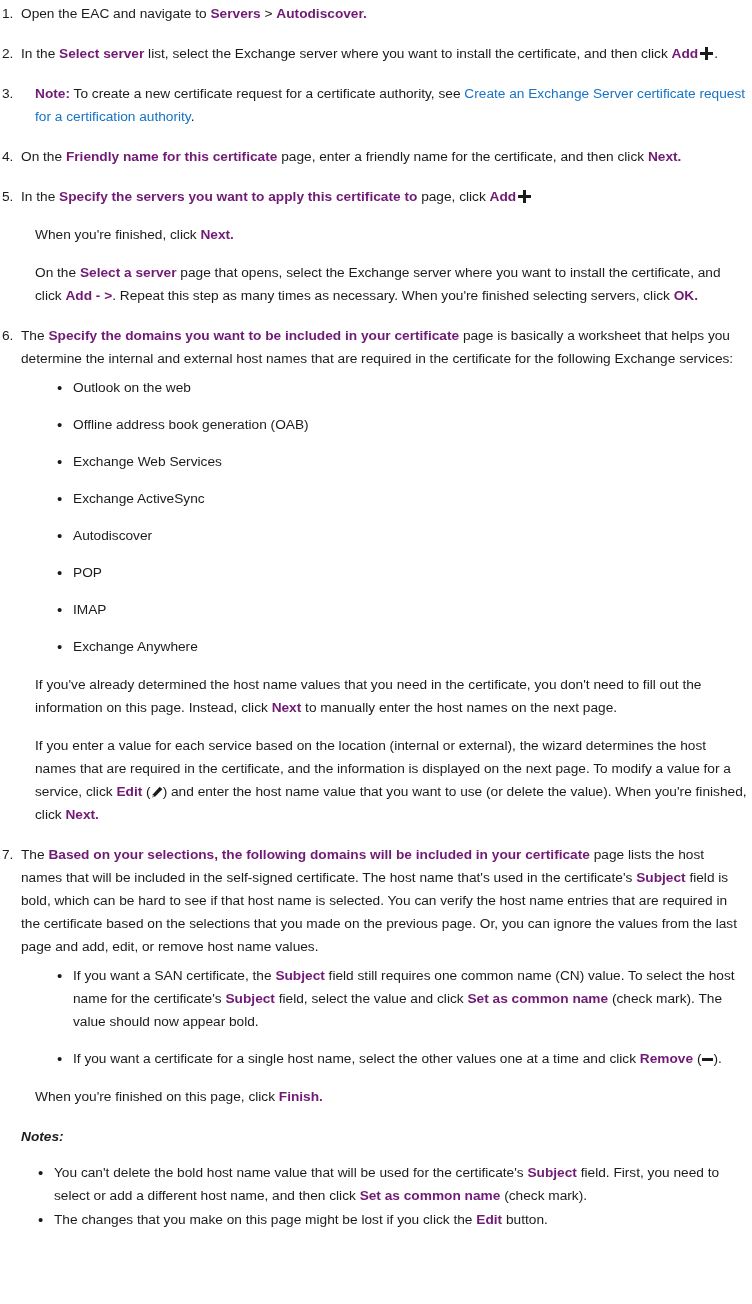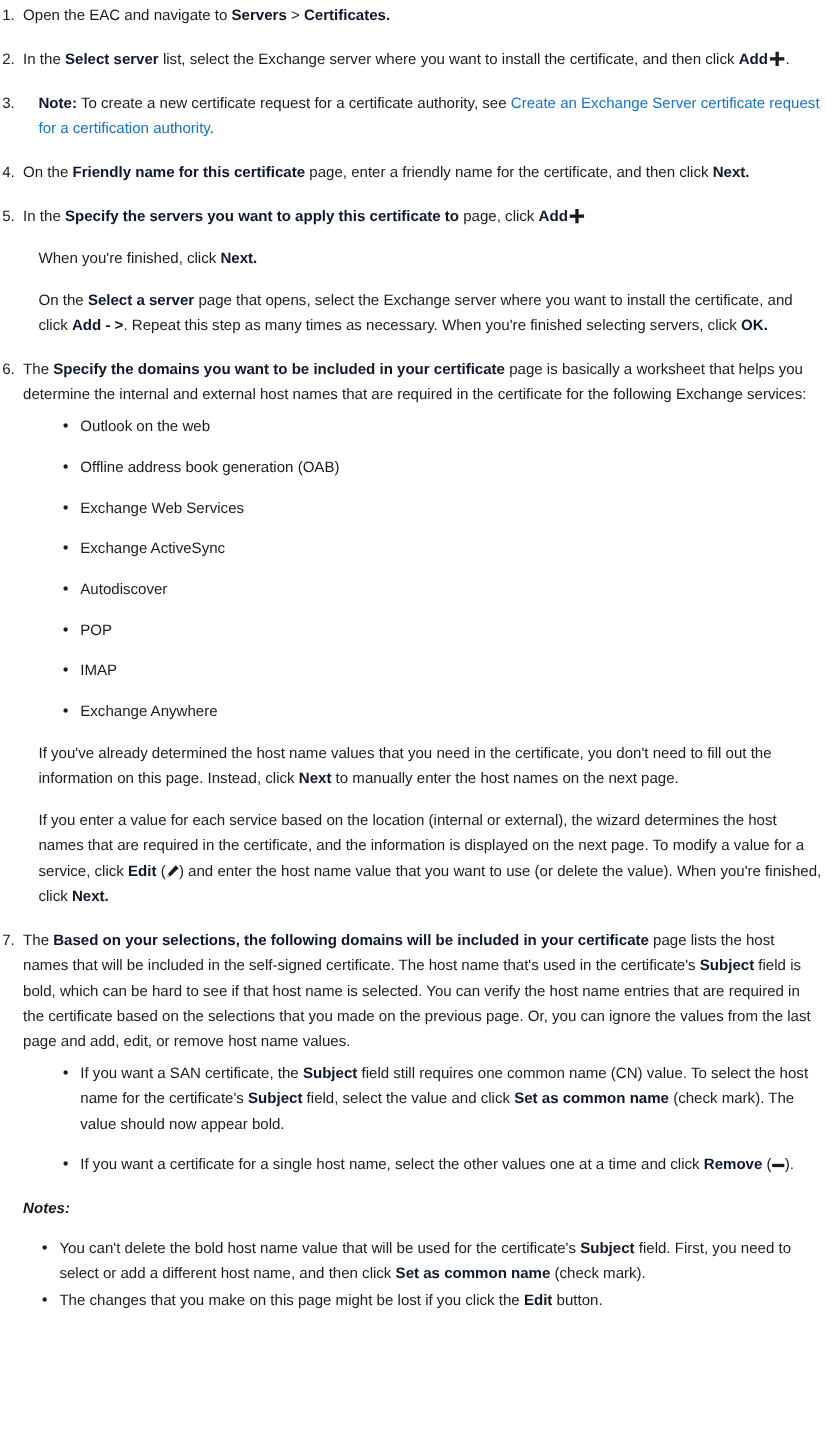--- a/index.html
+++ b/index.html
@@ -79,21 +79,21 @@
   }
   ul.bullets.sub > li {
     padding-left: 52px;
     margin-bottom: 14px;
   }
   ul.bullets.notes > li {
     margin-bottom: 1px;
   }
 
   
-  b, strong { font-weight: bold; color: #0f172a; }
+  b, strong { font-weight: bold; color: #701a75; }
   a.doclink {
     color: #1673c5;
     text-decoration: none;
   }
 
   .notes-head {
     margin: 0 0 13px 0;
     padding-left: 19px;
     font-weight: bold;
     font-style: italic;
@@ -141,21 +141,21 @@
   }
   .icon-pencil svg { display: block; }
 </style>
 </head>
 <body>
 
 <div class="page">
   <ol class="steps" id="steps-root">
       <li>
         <span class="num">1.</span>
-        <p>Open the EAC and navigate to <b>Servers</b> &gt; <b>Certificates.</b></p>
+        <p>Open the EAC and navigate to <b>Servers</b> &gt; <b>Autodiscover.</b></p>
       </li>
       <li>
         <span class="num">2.</span>
         <p>In the <b>Select server</b> list, select the Exchange server where you want to install the certificate, and then click <b>Add</b><span class="icon icon-plus"></span>.</p>
       </li>
       <li>
         <span class="num">3.</span>
         <p class="indent"><b>Note:</b> To create a new certificate request for a certificate authority, see <a class="doclink" href="#">Create an Exchange Server certificate request for a certification authority</a>.</p>
       </li>
       <li>
@@ -187,20 +187,21 @@
               <path d="M2.3 11.6 L4.4 13.7 L1.6 14.7 Z" fill="#ffffff"></path>
             </svg></span>) and enter the host name value that you want to use (or delete the value). When you're finished, click <b>Next.</b></p>
       </li>
       <li>
         <span class="num">7.</span>
         <p>The <b>Based on your selections, the following domains will be included in your certificate</b> page lists the host names that will be included in the self-signed certificate. The host name that's used in the certificate's <b>Subject</b> field is bold, which can be hard to see if that host name is selected. You can verify the host name entries that are required in the certificate based on the selections that you made on the previous page. Or, you can ignore the values from the last page and add, edit, or remove host name values.</p>
         <ul class="bullets sub">
           <li><span class="dot">•</span><span>If you want a SAN certificate, the <b>Subject</b> field still requires one common name (CN) value. To select the host name for the certificate's <b>Subject</b> field, select the value and click <b>Set as common name</b> (check mark). The value should now appear bold.</span></li>
           <li><span class="dot">•</span><span>If you want a certificate for a single host name, select the other values one at a time and click <b>Remove</b> (<span class="icon icon-minus"></span>).</span></li>
         </ul>
+        <p class="indent">When you're finished on this page, click <b>Finish.</b></p>
       </li>
     </ol>
   <div id="notes-root">
       <p class="notes-head">Notes:</p>
       <ul class="bullets notes">
         <li><span class="dot">•</span><span>You can't delete the bold host name value that will be used for the certificate's <b>Subject</b> field. First, you need to select or add a different host name, and then click <b>Set as common name</b> (check mark).</span></li>
         <li><span class="dot">•</span><span>The changes that you make on this page might be lost if you click the <b>Edit</b> button.</span></li>
       </ul>
     </div>
 </div>

